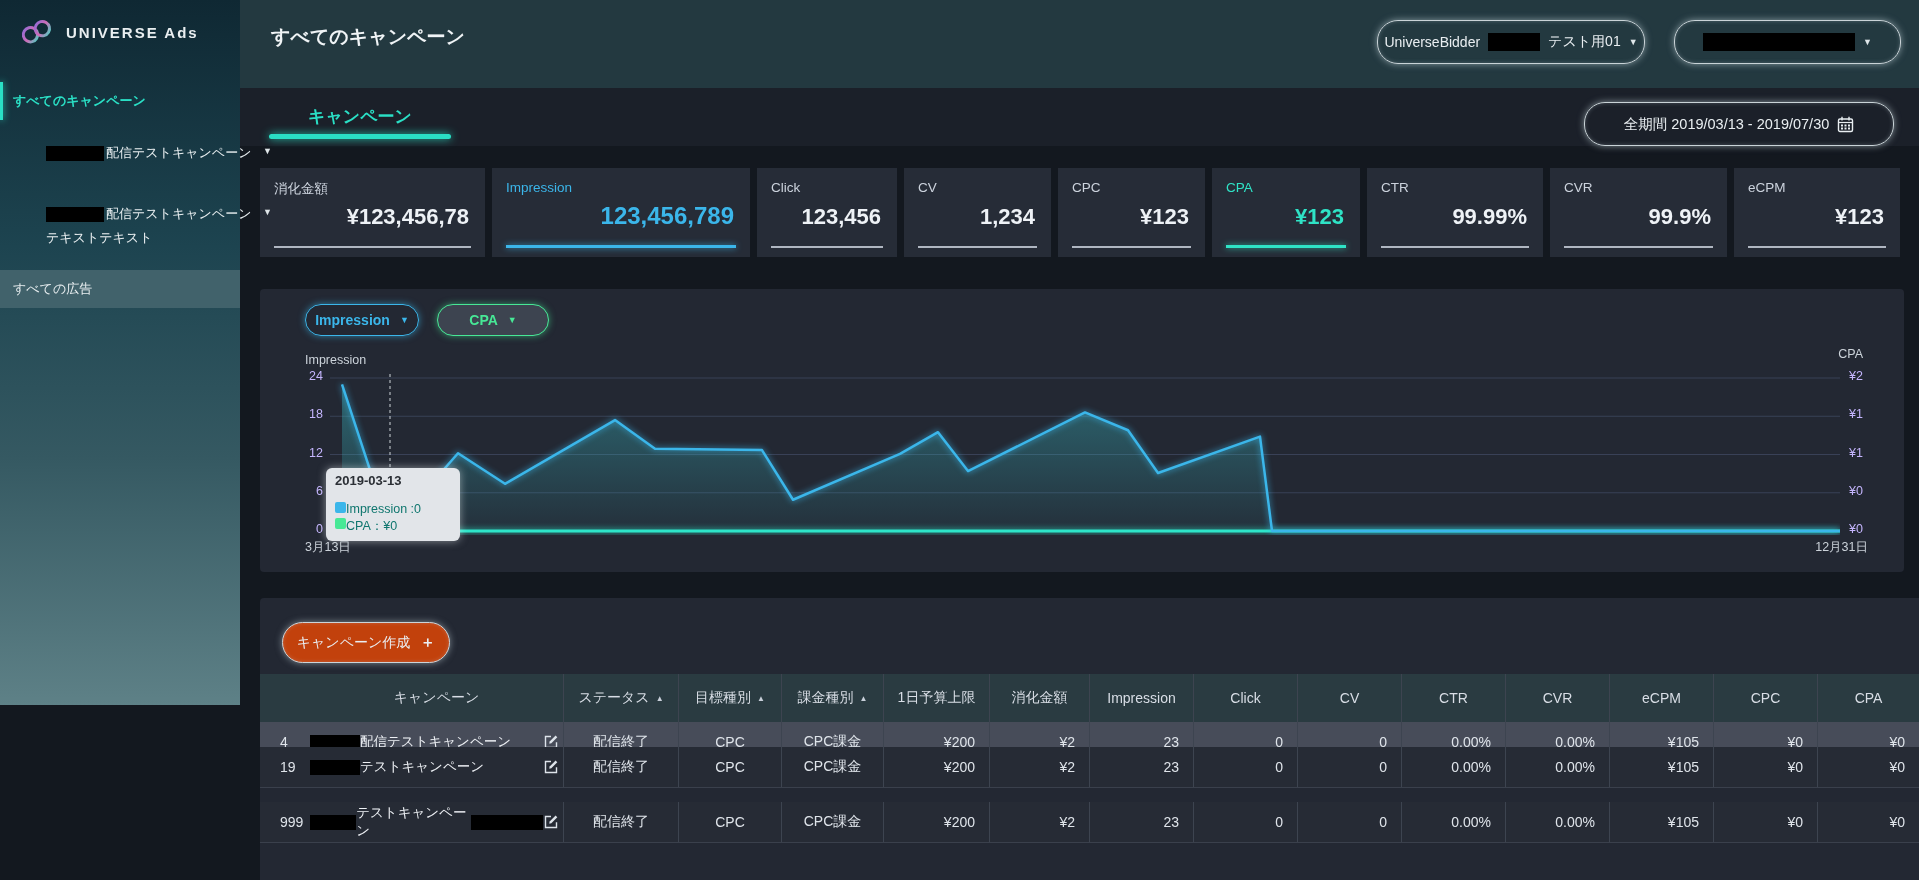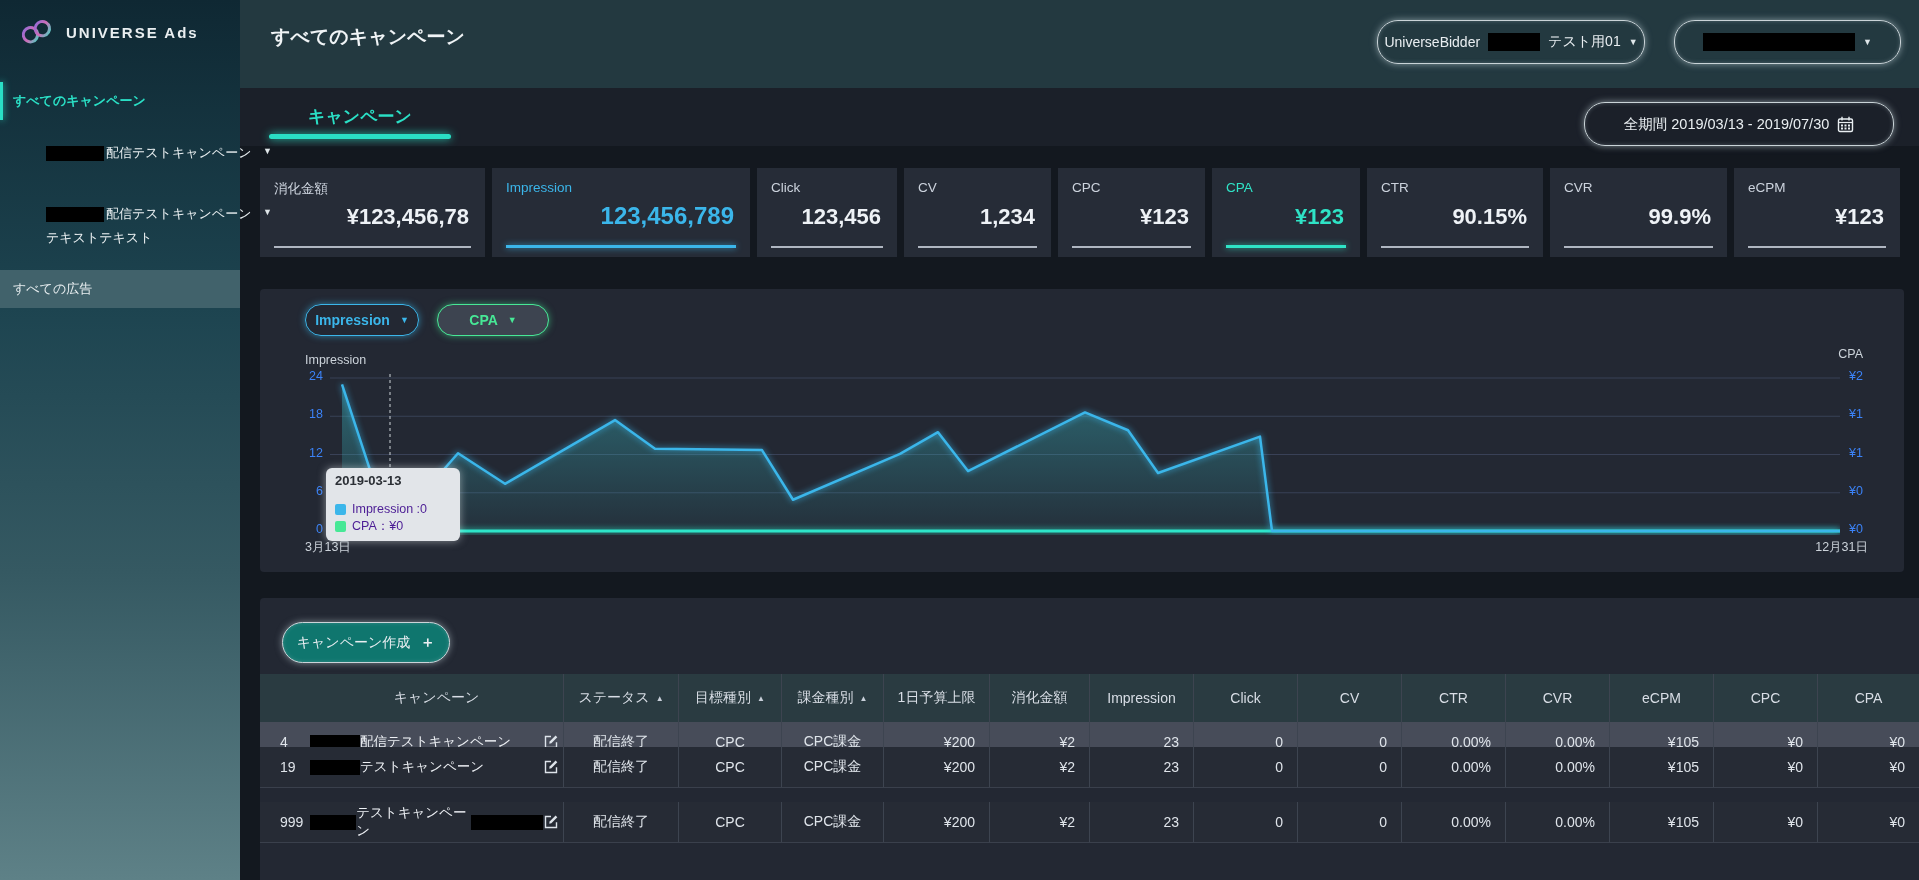--- a/index.html
+++ b/index.html
@@ -1,19 +1,19 @@
 <!DOCTYPE html>
 <html><head>
 <meta charset="utf-8">
 <style>
   html,body{margin:0;padding:0;background:#0d1117;}
   .page{position:relative;width:1919px;height:880px;background:#13181f;overflow:hidden;
         font-family:"Liberation Sans","DejaVu Sans",sans-serif;color:#e8ecf1;}
   
-  .sidebar{position:absolute;left:0;top:0;width:240px;height:880px;
+  .sidebar{position:absolute;left:0;top:0;width:240px;height:705px;
            background:linear-gradient(180deg,#0f2833 0%,#1d4450 35%,#355962 65%,#5e8187 100%);z-index:5;}
   .sb-logo{position:absolute;left:18px;top:18px;display:flex;align-items:center;gap:10px;}
   .sb-logo-text{font-size:15px;font-weight:bold;letter-spacing:2px;color:#e9eef0;}
   .sb-item{position:absolute;left:0;width:240px;font-size:13px;color:#e8eef0;cursor:pointer;}
   .sb-item .lbl{display:inline-block;}
   .sb-item.active{color:#2adfc5;font-weight:bold;}
   .sb-item.active .bar{position:absolute;left:0;top:-10px;bottom:-10px;width:3px;background:#2adfc5;
                        box-shadow:0 0 7px rgba(42,223,197,.95);}
   .sb-item .caret{position:absolute;right:14px;top:2px;font-size:9px;color:#dfe6e9;}
   .sb-item.band{background:#41626b;padding:10px 0 10px 13px;width:227px;}
@@ -50,37 +50,37 @@
   .kpi.teal .k-line{background:#2fe3c6;height:3px;opacity:1;box-shadow:0 0 6px rgba(47,227,198,.8);}
   
   .chart-panel{position:absolute;left:260px;top:289px;width:1644px;height:283px;background:#232833;border-radius:4px;}
   .sel-pill{position:absolute;height:30px;border-radius:16px;display:flex;align-items:center;
             justify-content:center;gap:10px;font-size:14px;font-weight:bold;cursor:pointer;}
   .sel-imp{left:45px;top:15px;width:112px;color:#3bb6ea;border:1.5px solid #3bb6ea;
            box-shadow:0 0 7px rgba(59,182,234,.6);}
   .sel-cpa{left:177px;top:15px;width:110px;color:#47e896;border:1.5px solid #47e896;background:#3d4450;
            box-shadow:0 0 7px rgba(71,232,150,.55);}
   .axis-label{position:absolute;font-size:12.5px;color:#ccd3da;}
-  .tick{position:absolute;font-size:12.5px;color:#3b82f6;}
+  .tick{position:absolute;font-size:12.5px;color:#c4b5fd;}
   .tick.l{width:45px;left:18px;text-align:right;}
   .tick.r{width:63px;left:1540px;text-align:right;}
   .xlab{position:absolute;top:250px;font-size:12.5px;color:#ccd3da;}
   .chart-svg{position:absolute;left:70px;top:85px;}
   
   .tooltip{position:absolute;left:66px;top:179px;width:116px;background:#e2e5e9;border-radius:6px;
            padding:5px 9px 6px 9px;box-shadow:0 0 8px rgba(240,245,248,.5);z-index:3;}
   .tt-date{font-size:13px;font-weight:bold;color:#2b2f35;margin-bottom:14px;}
-  .tt-row{display:flex;align-items:center;gap:6px;font-size:12.5px;color:#4c1d95;margin-top:2px;}
+  .tt-row{display:flex;align-items:flex-start;font-size:12.5px;color:#0f766e;margin-top:2px;}
   .tt-sw{width:11px;height:11px;border-radius:2px;flex:0 0 11px;}
   
   .table-panel{position:absolute;left:260px;top:598px;width:1659px;height:282px;background:#232833;border-radius:4px 0 0 0;}
   .btn{position:absolute;top:24px;height:39px;border:1.5px solid #ccd4d9;border-radius:21px;
        display:flex;align-items:center;justify-content:center;gap:10px;font-size:14px;color:#eaeef2;
        cursor:pointer;box-shadow:0 0 7px rgba(215,232,238,.5), inset 0 0 4px rgba(215,232,238,.2);}
-  .btn-create{left:22px;width:166px;background:#0f766e;}
+  .btn-create{left:22px;width:166px;background:#c2410c;}
   .btn-csv{left:213px;width:172px;background:#2a303b;}
   .plus{font-size:15px;font-weight:bold;}
   .thead{position:absolute;left:0;top:76px;width:1659px;height:48px;display:flex;background:#2a3b41;}
   .trow{position:absolute;left:0;width:1659px;height:40px;display:flex;background:#262b35;
         border-bottom:1px solid #3a404c;cursor:pointer;}
   .trow.hl{background:#474c59;}
   .cell{display:flex;align-items:center;height:100%;font-size:14px;color:#dfe4ea;box-sizing:border-box;}
   .thead .cell{color:#d9dee6;justify-content:center;}
   .cell.sep{border-left:1px solid #3d4450;}
   .cell.a-right{justify-content:flex-end;padding-right:14px;}
@@ -184,21 +184,21 @@
         <div class="k-value">¥123</div>
         <div class="k-line"></div>
       </div>
       <div class="kpi teal" style="width: 148px;">
         <div class="k-label">CPA</div>
         <div class="k-value">¥123</div>
         <div class="k-line"></div>
       </div>
       <div class="kpi" style="width: 176px;">
         <div class="k-label">CTR</div>
-        <div class="k-value">90.15%</div>
+        <div class="k-value">99.99%</div>
         <div class="k-line"></div>
       </div>
       <div class="kpi" style="width: 177px;">
         <div class="k-label">CVR</div>
         <div class="k-value">99.9%</div>
         <div class="k-line"></div>
       </div>
       <div class="kpi" style="width: 166px;">
         <div class="k-label">eCPM</div>
         <div class="k-value">¥123</div>

